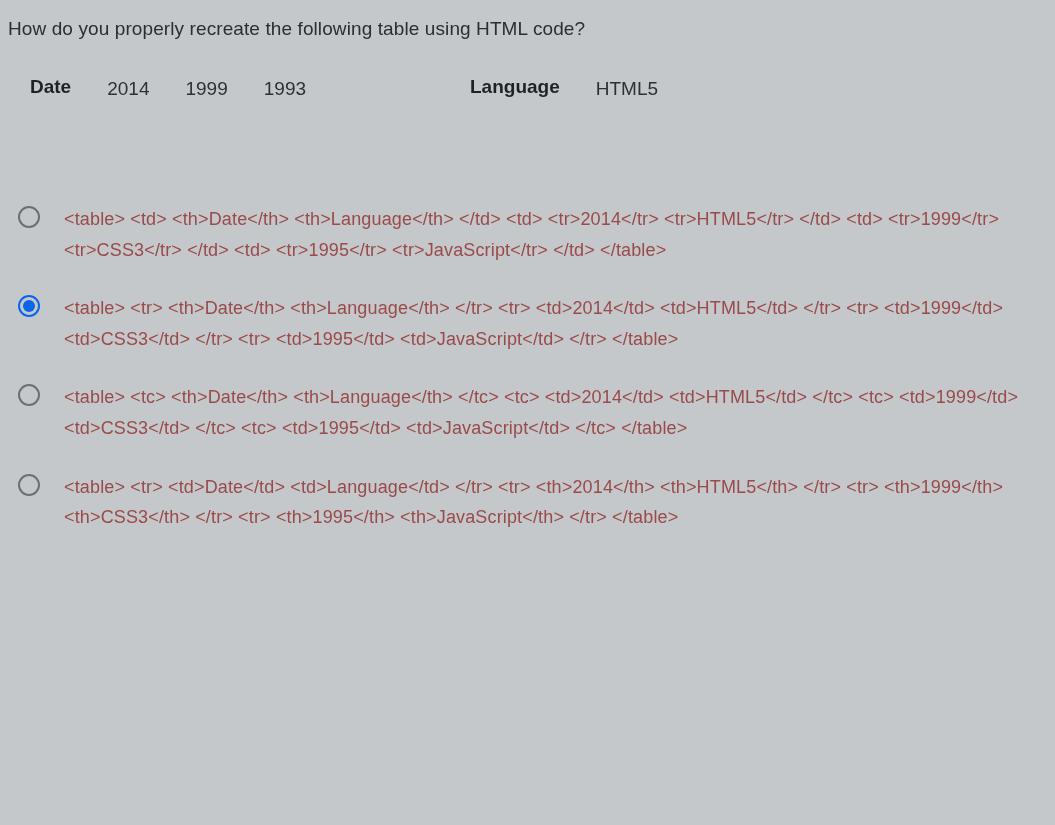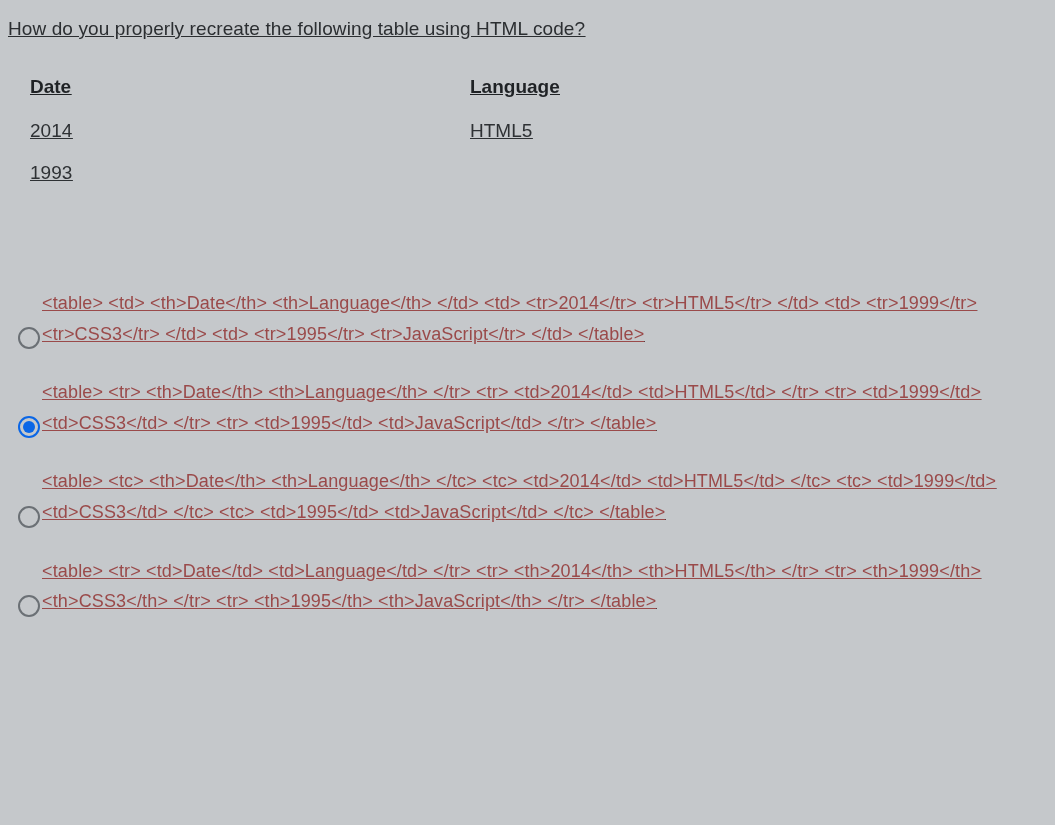--- a/index.html
+++ b/index.html
@@ -1,19 +1,18 @@
 <!DOCTYPE html>
 <html><head>
   <meta charset="utf-8">
   <style>
     * {
       box-sizing: border-box;
       margin: 0;
       padding: 0;
-      text-decoration: underline;
     }
     body {
       font-family: -apple-system, BlinkMacSystemFont, "Segoe UI", Arial, sans-serif;
       background: #c5c8cb;
       color: #2a2d30;
       width: 1055px;
       height: 825px;
       overflow: hidden;
       padding: 0;
     }
@@ -27,49 +26,50 @@
       margin-bottom: 28px;
       letter-spacing: 0.1px;
     }
     .table-wrap {
       display: flex;
       padding-left: 22px;
       margin-bottom: 80px;
     }
     .col {
       display: flex;
-      flex-direction: column;
+      flex-direction: row;
     }
     .col-date {
       width: 440px;
     }
     .col-lang {
       flex: 1;
     }
     .th {
       font-weight: 700;
       font-size: 19px;
       color: #1f2225;
       padding: 8px 0 12px 0;
     }
     .td {
       font-size: 19px;
       font-weight: 400;
       color: #2e3134;
       padding: 10px 0 10px 0;
+      margin-left: 36px;
     }
     .options {
       width: 100%;
       padding-left: 6px;
     }
     .option {
       display: flex;
-      align-items: flex-end;
+      align-items: flex-start;
       padding: 14px 20px 14px 4px;
-      gap: 2px;
+      gap: 24px;
     }
     .radio-outer {
       width: 22px;
       height: 22px;
       border-radius: 50%;
       border: 2px solid #6b7075;
       flex-shrink: 0;
       margin-top: 2px;
       position: relative;
       background: transparent;
@@ -105,20 +105,21 @@
 </head>
 <body>
 
 <div class="page">
   <div class="question-text">How do you properly recreate the following table using HTML code?</div>
 
   <div class="table-wrap">
     <div class="col col-date">
       <div class="th">Date</div>
       <div class="td">2014</div>
+      <div class="td">1999</div>
       <div class="td">1993</div>
     </div>
     <div class="col col-lang">
       <div class="th">Language</div>
       <div class="td">HTML5</div>
     </div>
   </div>
 
   <div class="options">
 

